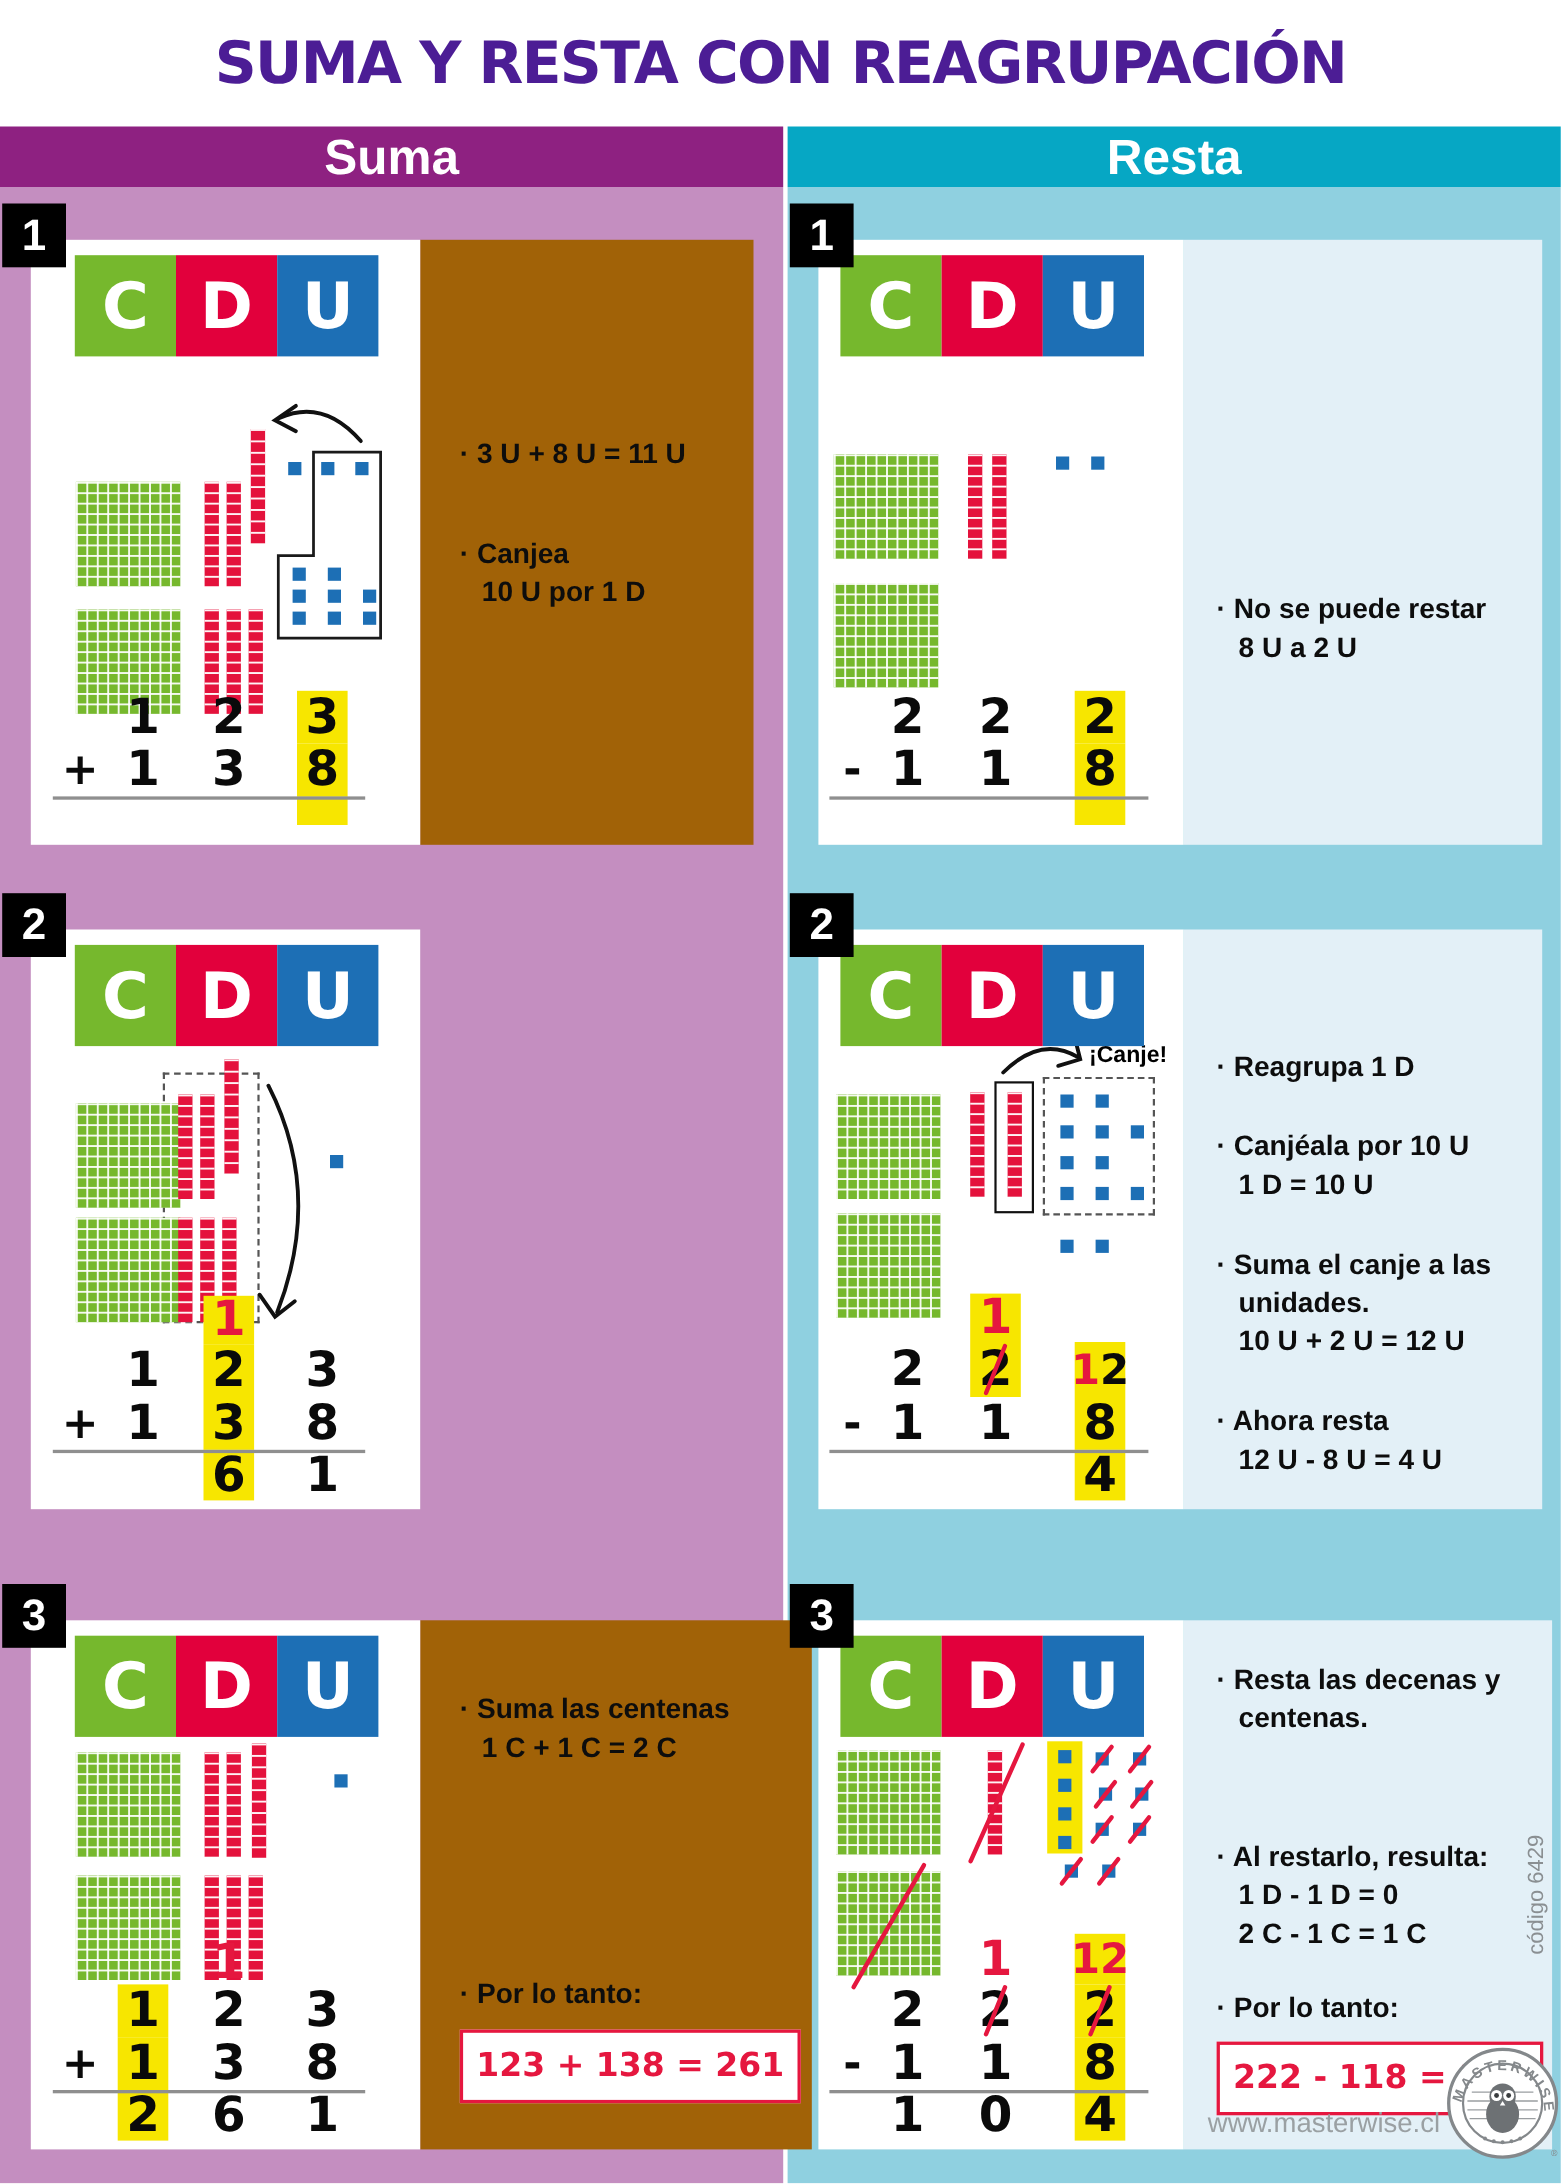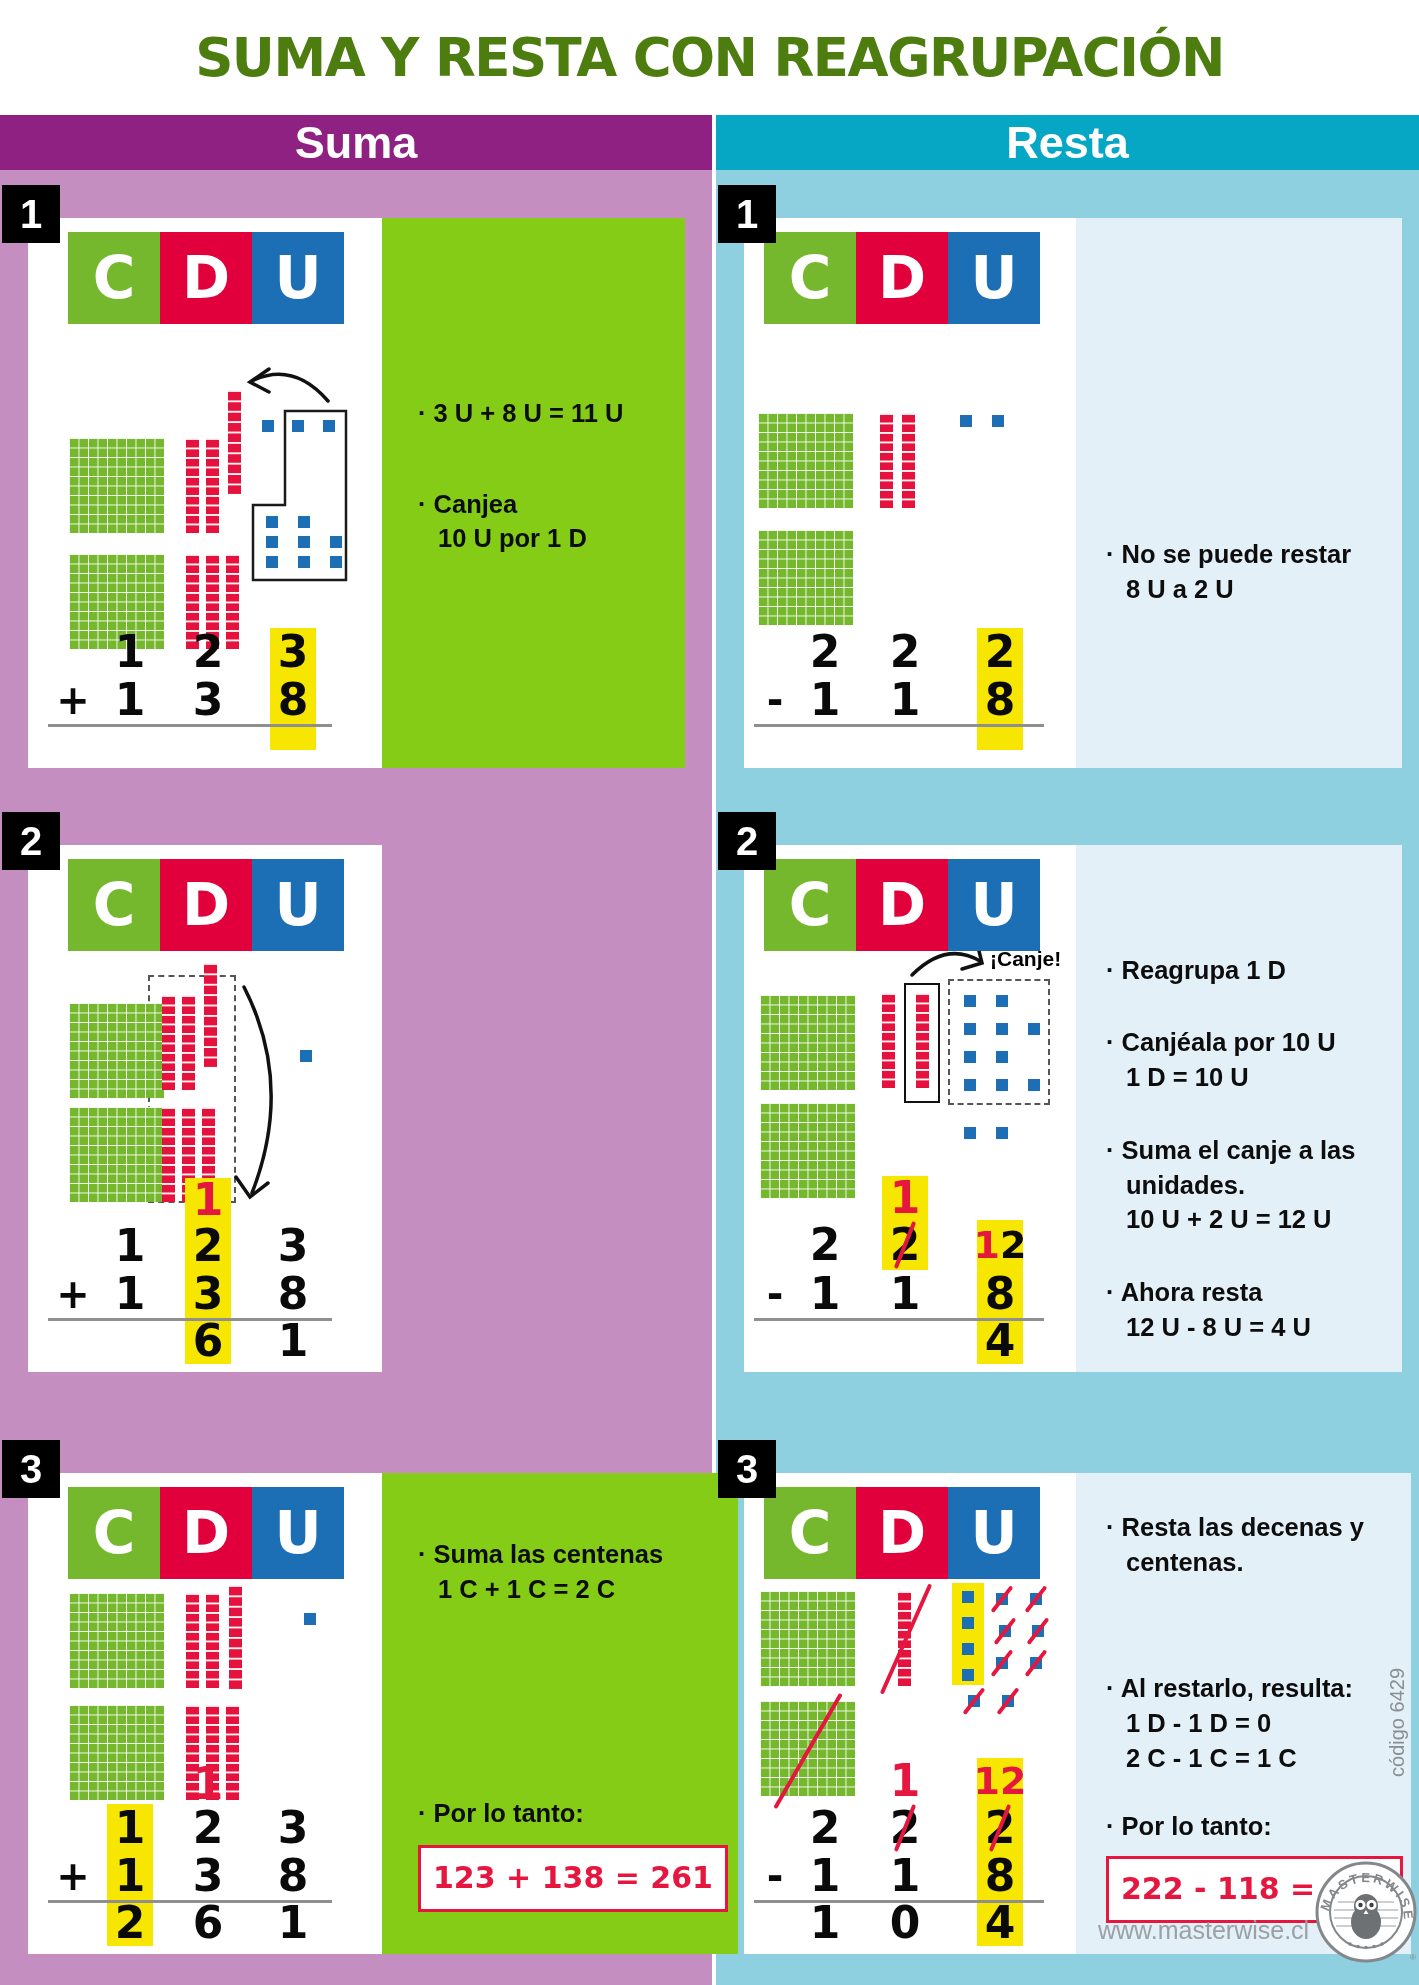--- a/index.html
+++ b/index.html
@@ -5,21 +5,21 @@
   * { margin:0; padding:0; box-sizing:border-box; }
   html,body { background:#ffffff; }
   .poster {
     position:relative; width:1419px; height:1985px; background:#fff;
     font-family:"Liberation Sans", sans-serif; overflow:hidden;
   }
   
   .title-area { height:115px; display:flex; align-items:center; justify-content:center; }
   .title-area h1 {
     font-family:"DejaVu Sans", sans-serif;
-    font-size:53px; font-weight:900; letter-spacing:-1.5px; color:#4d7c0f;
+    font-size:53px; font-weight:900; letter-spacing:-1.5px; color:#4c1d95;
   }
   
   .cols { display:flex; height:1870px; }
   .col { display:flex; flex-direction:column; }
   .col.suma { width:716px; border-right:4px solid #fff; }
   .col.resta { width:703px; }
   .col-header { height:55px; display:flex; align-items:center; justify-content:center;
     color:#fff; font-size:45px; font-weight:700; }
   .suma .col-header { background:#8e2181; }
   .resta .col-header { background:#06a7c4; }
@@ -30,21 +30,21 @@
   .panel { position:relative; display:flex; }
   .p2 { margin-top:77px; }
   .p3 { margin-top:101px; }
   .badge { position:absolute; left:-26px; top:-33px; width:58px; height:58px; background:#000;
     color:#fff; font-size:40px; font-weight:700; display:flex; align-items:center; justify-content:center; z-index:3; }
   .illus { background:#fff; position:relative; flex:none; }
   .suma .illus { width:354px; }
   .resta .illus { width:332px; }
   .notes { flex:1; font-size:25.5px; font-weight:600; line-height:1.36; color:#0d0d0d;
     display:flex; flex-direction:column; }
-  .suma .notes { background:#84cc16; }
+  .suma .notes { background:#a16207; }
   .resta .notes { background:#e3f0f7;justify-content:center; }
   .note { padding-left:20px; text-indent:-20px; white-space:pre-line; }
   .rbox { border:3px solid #e5173f; color:#e5173f; background:#fff; font-weight:700;
     font-size:30px; padding:10px 12px; align-self:flex-start; white-space:nowrap;
     font-family:"DejaVu Sans", sans-serif; }
   
   .cdu { position:absolute; top:14px; display:flex; z-index:1; }
   .suma .cdu { left:40px; }
   .resta .cdu { left:20px; }
   .cdu b { width:92px; height:92px; display:flex; align-items:center; justify-content:center;

